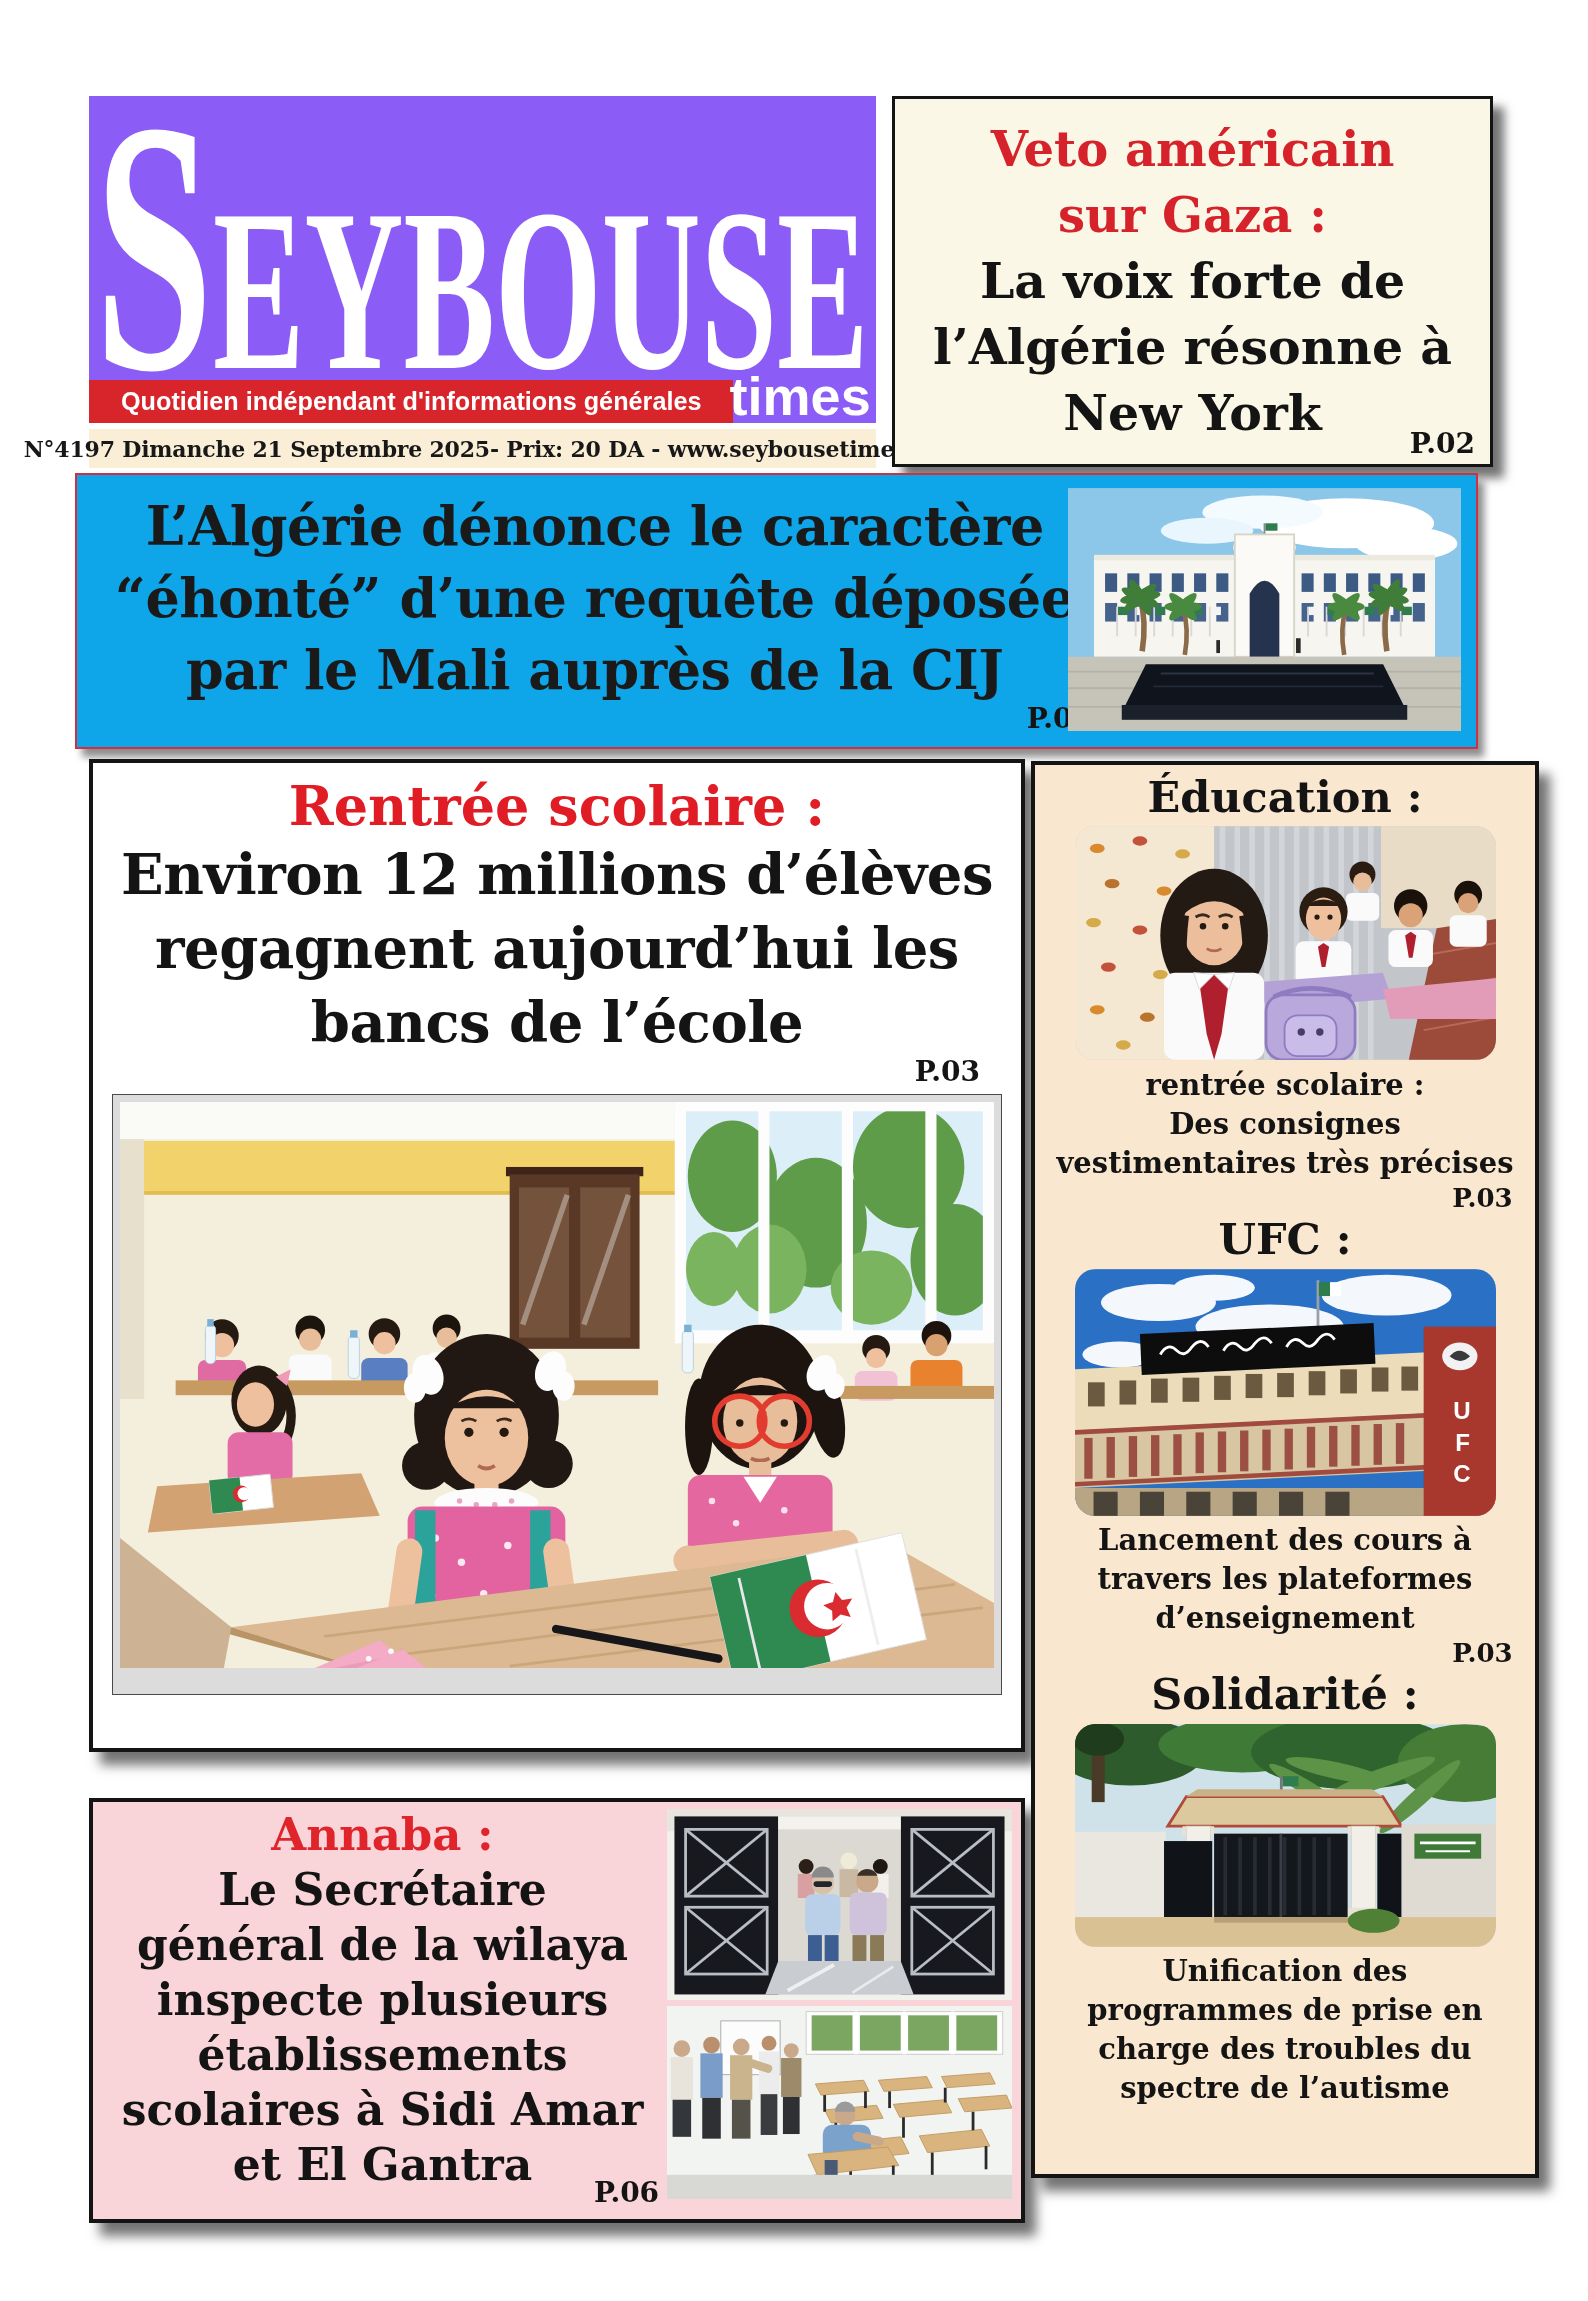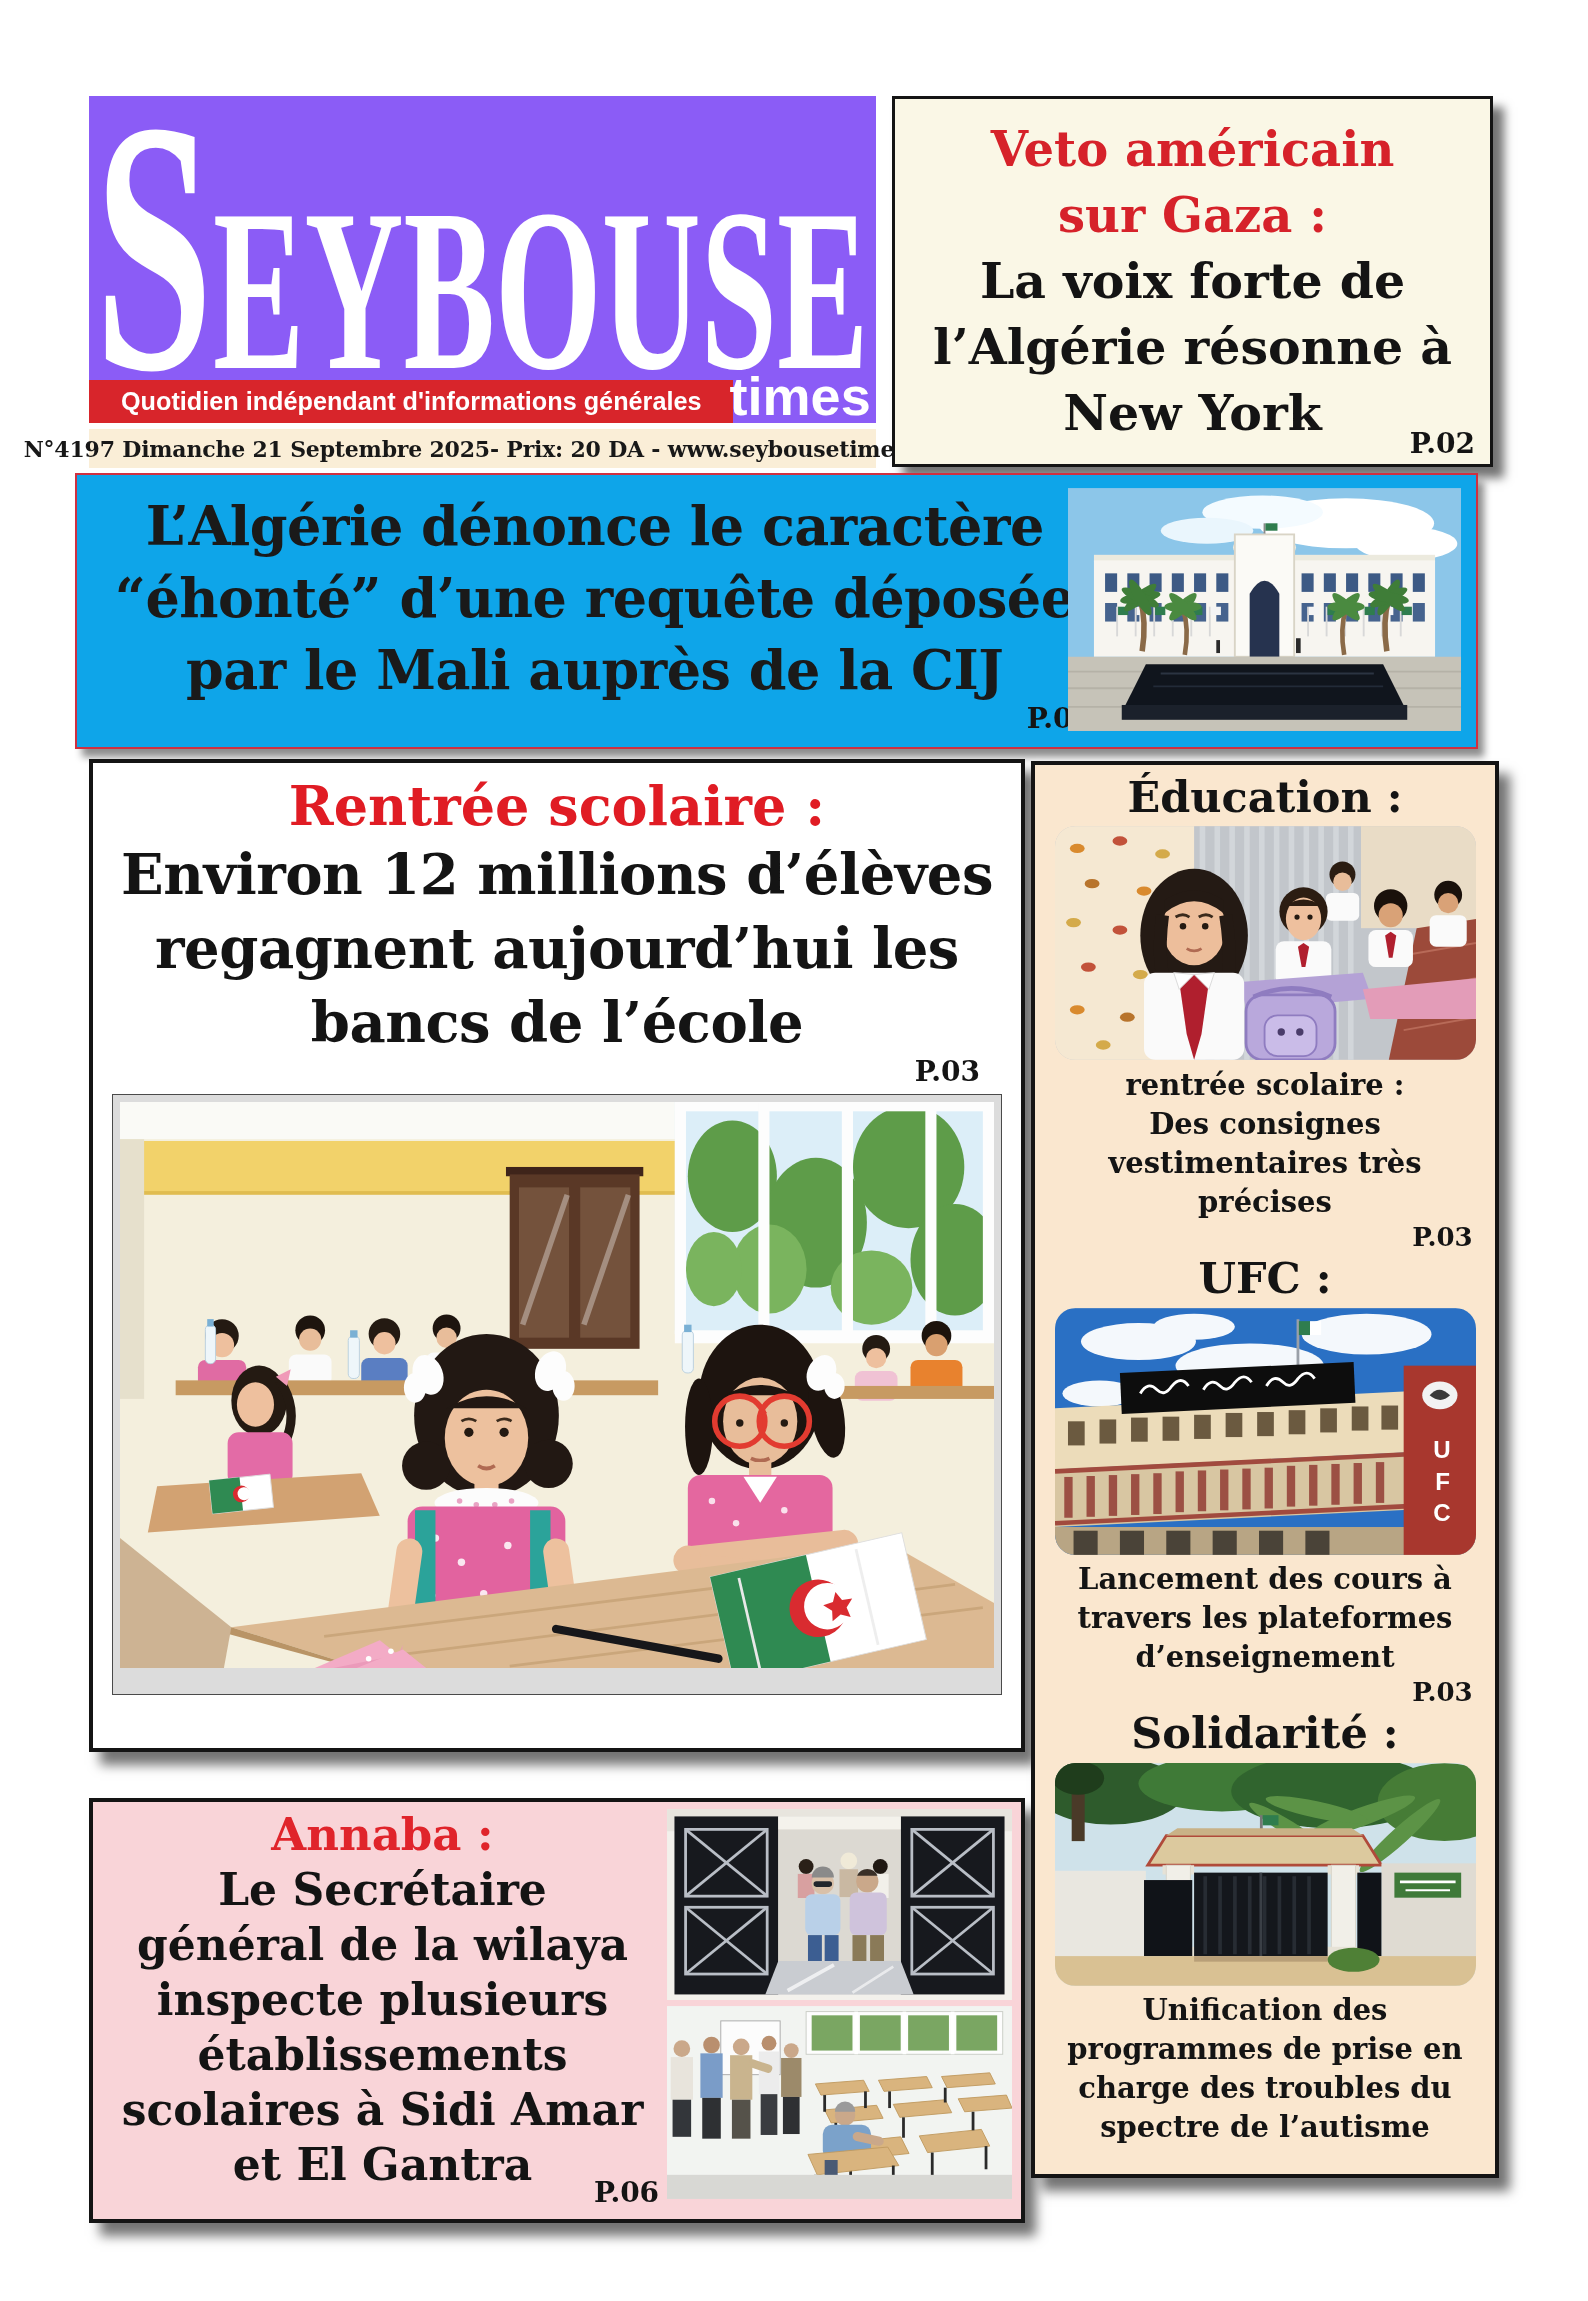--- a/index.html
+++ b/index.html
@@ -68,21 +68,21 @@
     border:4.6px solid #141414;box-shadow:11px 13px 11px rgba(0,0,0,.55);margin-top:37px;
   }
   .annaba-text{position:absolute;left:11px;top:5.6px;width:557px;height:401px;text-align:center;}
   .annaba-kicker{display:block;font-weight:bold;font-size:45px;line-height:54px;color:#e0242b;}
   .annaba-text .hline{display:block;font-weight:bold;font-size:44px;line-height:55px;color:#141414;}
   .annaba-pref{position:absolute;right:1.9px;bottom:0;}
   .annaba-photos{position:absolute;right:9.3px;top:7.4px;width:345px;}
   .annaba-photos .ph{width:345px;overflow:hidden;margin-bottom:5.6px;}
   
   .sidebar{
-    position:absolute;left:1031px;top:761px;width:468px;height:1417px;background:#fae7cf;
+    position:absolute;left:1031px;top:761px;width:508px;height:1417px;background:#fae7cf;
     border:4.6px solid #141414;box-shadow:11px 13px 11px rgba(0,0,0,.55);
     box-sizing:border-box;padding:5.6px 13px;overflow:hidden;text-align:center;
   }
   .sb-heading{display:block;font-weight:bold;font-size:43px;line-height:52px;color:#141414;}
   .sb-photo{width:421px;overflow:hidden;border-radius:20.4px;margin:3.7px auto 5.6px auto;display:block;}
   .sb-line{display:block;font-weight:bold;font-size:29px;line-height:39px;color:#141414;}
   .sb-pref{display:block;text-align:right;padding-right:9.3px;font-size:26px;}
   svg{display:block;}
 </style>
 </head>

